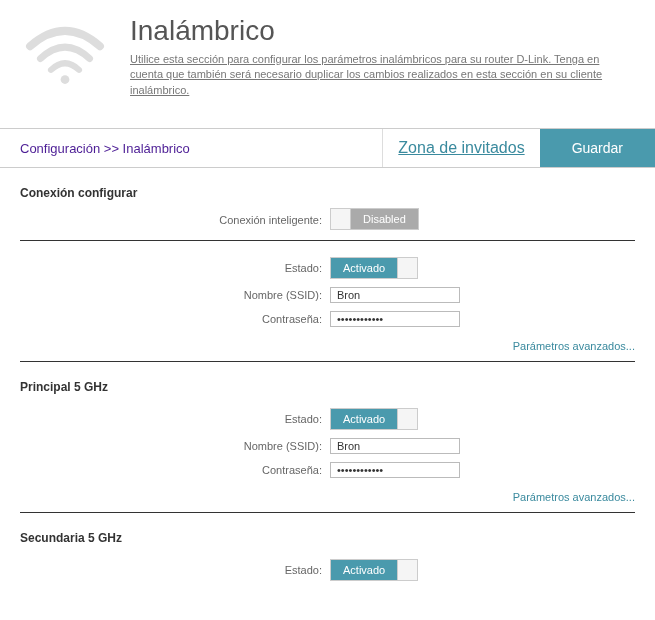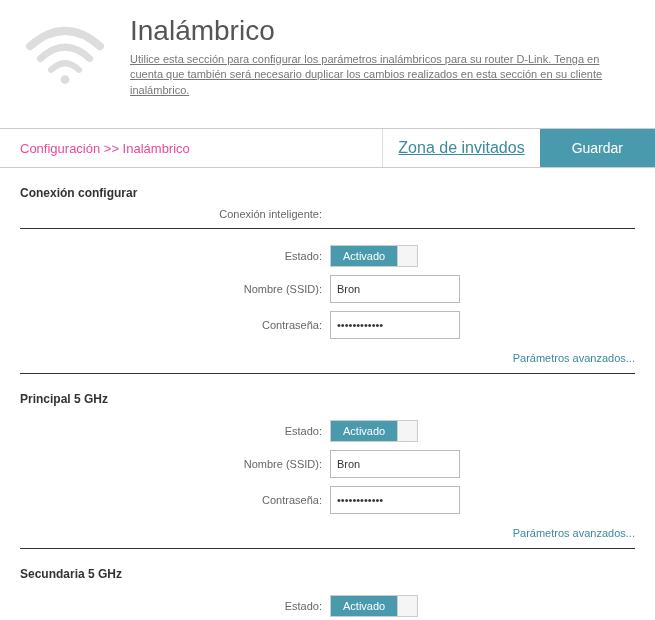--- a/index.html
+++ b/index.html
@@ -3,36 +3,36 @@
 <meta charset="utf-8">
 <style>
 * { box-sizing: border-box; margin: 0; padding: 0; }
 body { font-family: Arial, sans-serif; font-size: 12px; color: #555; background: #fff; width: 655px; }
 .header { display: flex; padding: 15px 20px 30px 20px; align-items: flex-start; }
 .wifi-icon { width: 90px; flex-shrink: 0; margin-top: 5px; }
 .header-text { flex: 1; margin-left: 20px; }
 .header-text h1 { font-size: 28px; font-weight: normal; color: #555; margin-bottom: 5px; }
 .header-text p { font-size: 11px; color: #777; line-height: 1.4; text-decoration: underline; }
 .toolbar { display: flex; justify-content: space-between; align-items: center; border-top: 1px solid #ccc; border-bottom: 1px solid #ccc; height: 40px; padding-left: 20px; }
-.breadcrumb { color: #ec4899; font-size: 13px; }
+.breadcrumb { color: #4c1d95; font-size: 13px; }
 .toolbar-right { display: flex; align-items: stretch; height: 100%; }
 .guest-link { color: #3a8a9e; text-decoration: underline; font-size: 16px; display: flex; align-items: center; padding: 0 15px; border-left: 1px solid #ddd; cursor: pointer; }
 .save-btn { background: #4a9aad; color: #fff; border: none; padding: 0 32px; font-size: 14px; cursor: pointer; }
 .content { padding: 10px 20px 0 20px; }
 .section-title { font-weight: bold; color: #333; font-size: 12px; padding: 8px 0; }
 hr.sep { border: none; border-top: 1px solid #333; margin: 0 0 10px 0; }
 .row { display: flex; align-items: center; margin-bottom: 8px; }
 .label { width: 310px; text-align: right; padding-right: 8px; color: #666; font-size: 11px; }
 .control { flex: 1; }
 .toggle { display: inline-flex; border: 1px solid #ccc; height: 22px; cursor: pointer; }
 .toggle-on { background: #4a9aad; color: #fff; padding: 0 12px; display: flex; align-items: center; font-size: 11px; }
 .toggle-off-label { background: #aaa; color: #fff; padding: 0 12px; display: flex; align-items: center; font-size: 11px; }
 .toggle-knob { width: 20px; background: #f5f5f5; border-left: 1px solid #ccc; }
 .toggle-knob-left { width: 20px; background: #f5f5f5; border-right: 1px solid #ccc; }
-input[type=text], input[type=password] { border: 1px solid #bbb; height: 28px; padding: 0 6px; width: 130px; font-size: 11px; color: #333; }
+input[type=text], input[type=password] { border: 1px solid #bbb; height: 16px; padding: 0 6px; width: 130px; font-size: 11px; color: #333; }
 .adv-link { text-align: right; padding: 4px 0 8px 0; }
 .adv-link a { color: #3a8a9e; font-size: 11px; cursor: pointer; }
 .spacer { height: 6px; }
 </style>
 </head>
 <body>
 
 <div class="header">
   <div class="wifi-icon">
     <svg viewBox="0 0 100 80" width="90" height="70">
@@ -54,20 +54,26 @@
     <a class="guest-link">Zona de invitados</a>
     <button class="save-btn">Guardar</button>
   </div>
 </div>
 
 <div class="content">
 
   <div class="section-title">Conexión configurar</div>
   <div class="row">
     <div class="label">Conexión inteligente:</div>
+    <div class="control">
+      <div class="toggle">
+        <div class="toggle-knob-left"></div>
+        <div class="toggle-off-label">Disabled</div>
+      </div>
+    </div>
   </div>
   <hr class="sep">
 
   <div class="spacer"></div>
   <div class="row">
     <div class="label">Estado:</div>
     <div class="control">
       <div class="toggle">
         <div class="toggle-on">Activado</div>
         <div class="toggle-knob"></div>

